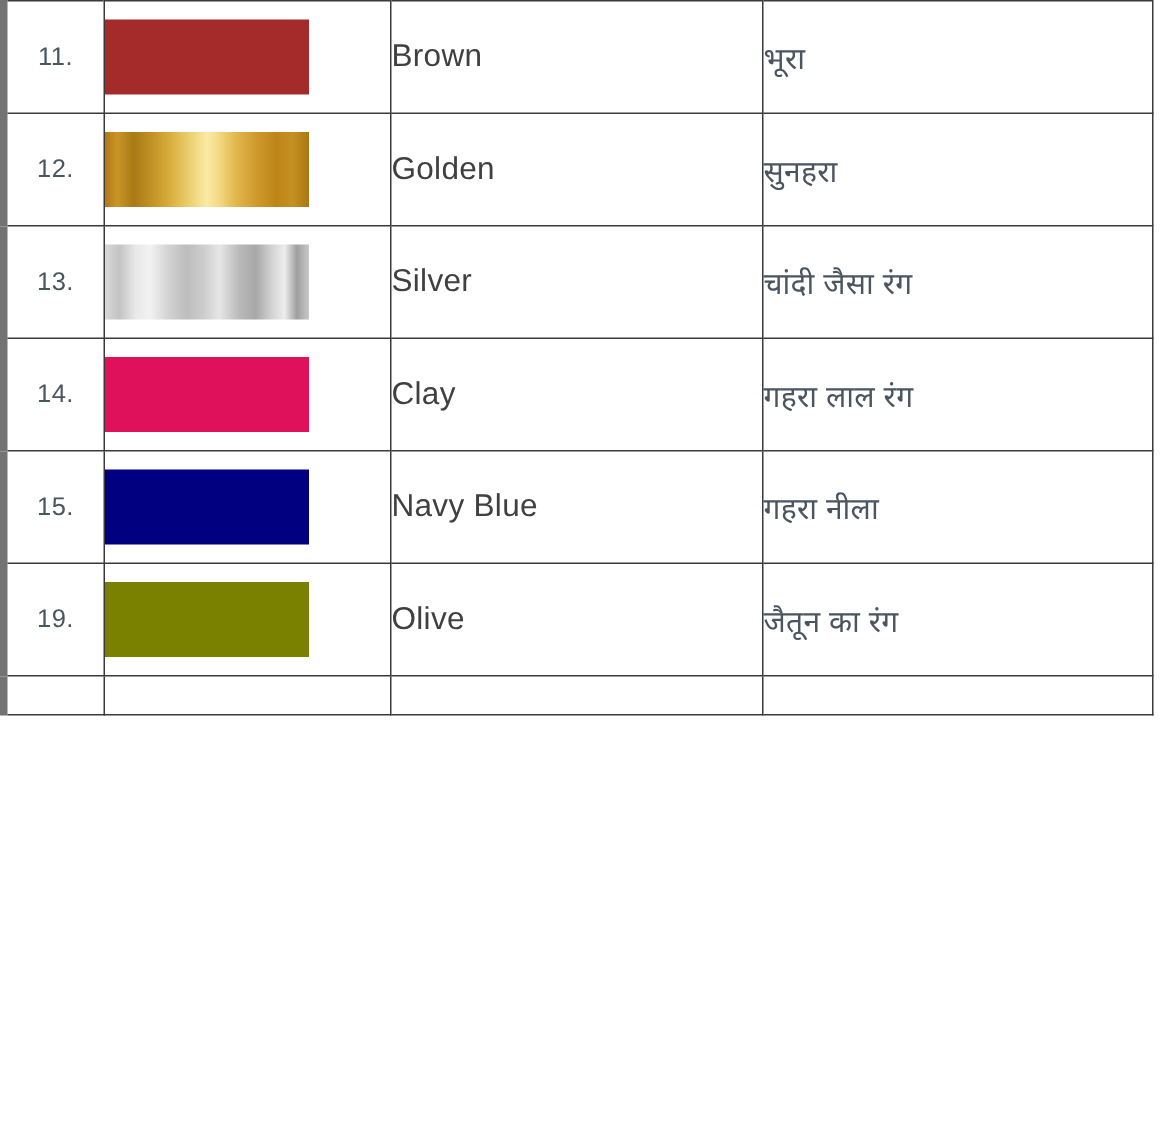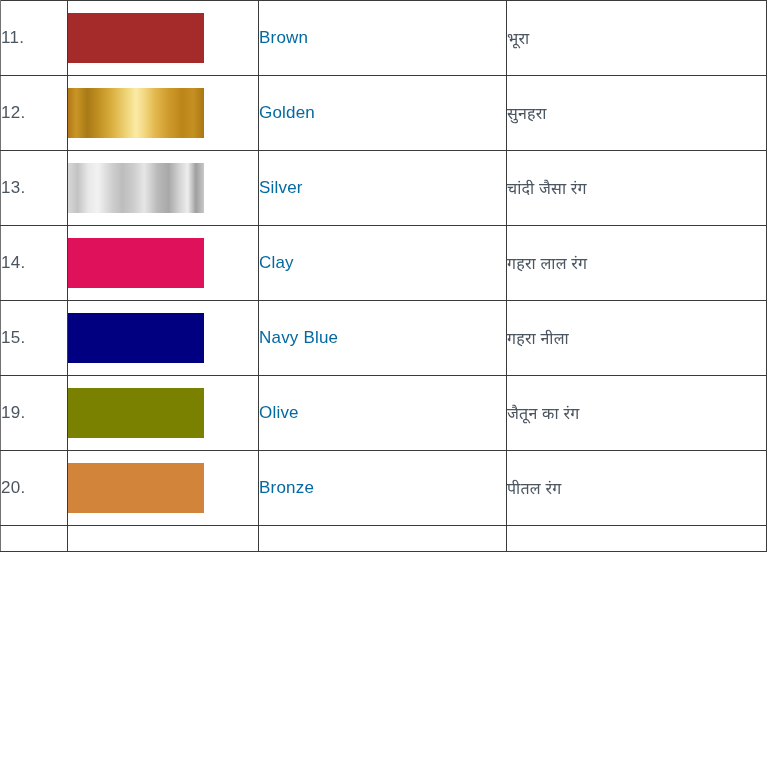--- a/index.html
+++ b/index.html
@@ -22,41 +22,42 @@
   }
   .color-table td {
     border-right: 1px solid #3a3a3a;
     border-bottom: 1px solid #3a3a3a;
     padding: 0;
     vertical-align: middle;
     height: 75px;
     box-sizing: border-box;
   }
   .color-table tr td:first-child {
-    border-left: 1px solid #737373;
+    border-left: 5px solid #737373;
+    text-align: center;
   }
   .col-index  { width: 67px; }
   .col-swatch { width: 191px; }
   .col-name   { width: 248px; }
   .col-hindi  { width: 260px; }
 
   .index-cell {
     font-size: 17px;
     color: #4a5560;
     padding-left: 13px;
     letter-spacing: 0.3px;
   }
   .name-cell {
-    font-size: 17px;
-    color: #0369a1;
+    font-size: 21px;
+    color: #404040;
     padding-left: 11px;
     letter-spacing: 0.2px;
   }
   .hindi-cell {
-    font-size: 16px;
+    font-size: 20px;
     color: #4a5560;
     padding-left: 11px;
     letter-spacing: 0.2px;
   }
   .swatch-cell {
     text-align: left;
     padding-left: 10px;
   }
   .swatch {
     width: 136px;
@@ -120,28 +121,20 @@
         <td class="hindi-cell">गहरा नीला</td>
       </tr>
       <tr>
         <td class="index-cell">19.</td>
         <td class="swatch-cell">
           <span class="swatch" style="background-color: rgb(122, 128, 0);"></span>
         </td>
         <td class="name-cell">Olive</td>
         <td class="hindi-cell">जैतून का रंग</td>
       </tr>
-      <tr>
-        <td class="index-cell">20.</td>
-        <td class="swatch-cell">
-          <span class="swatch" style="background-color: rgb(210, 132, 58);"></span>
-        </td>
-        <td class="name-cell">Bronze</td>
-        <td class="hindi-cell">पीतल रंग</td>
-      </tr>
       <tr class="partial-row">
         <td></td>
         <td></td>
         <td></td>
         <td></td>
       </tr>
     </tbody>
 </table>
 
 </body></html>

